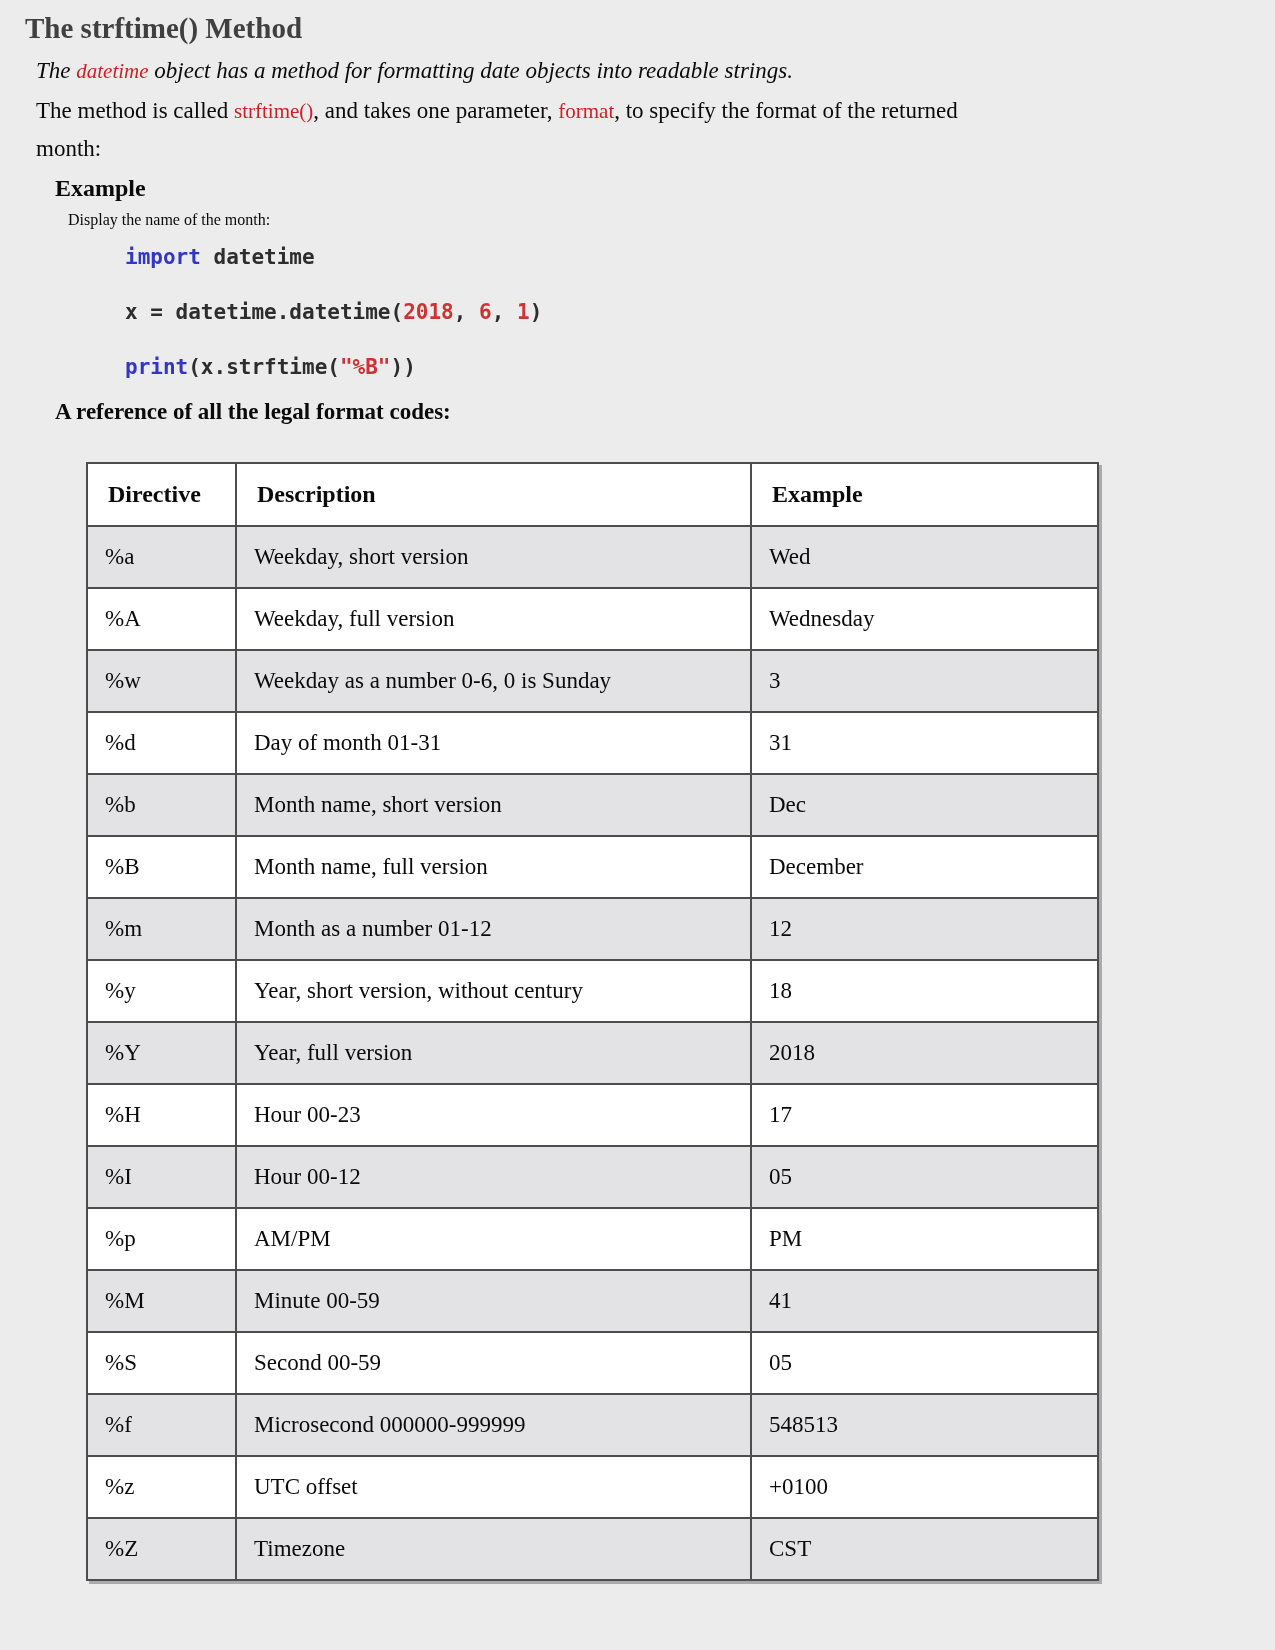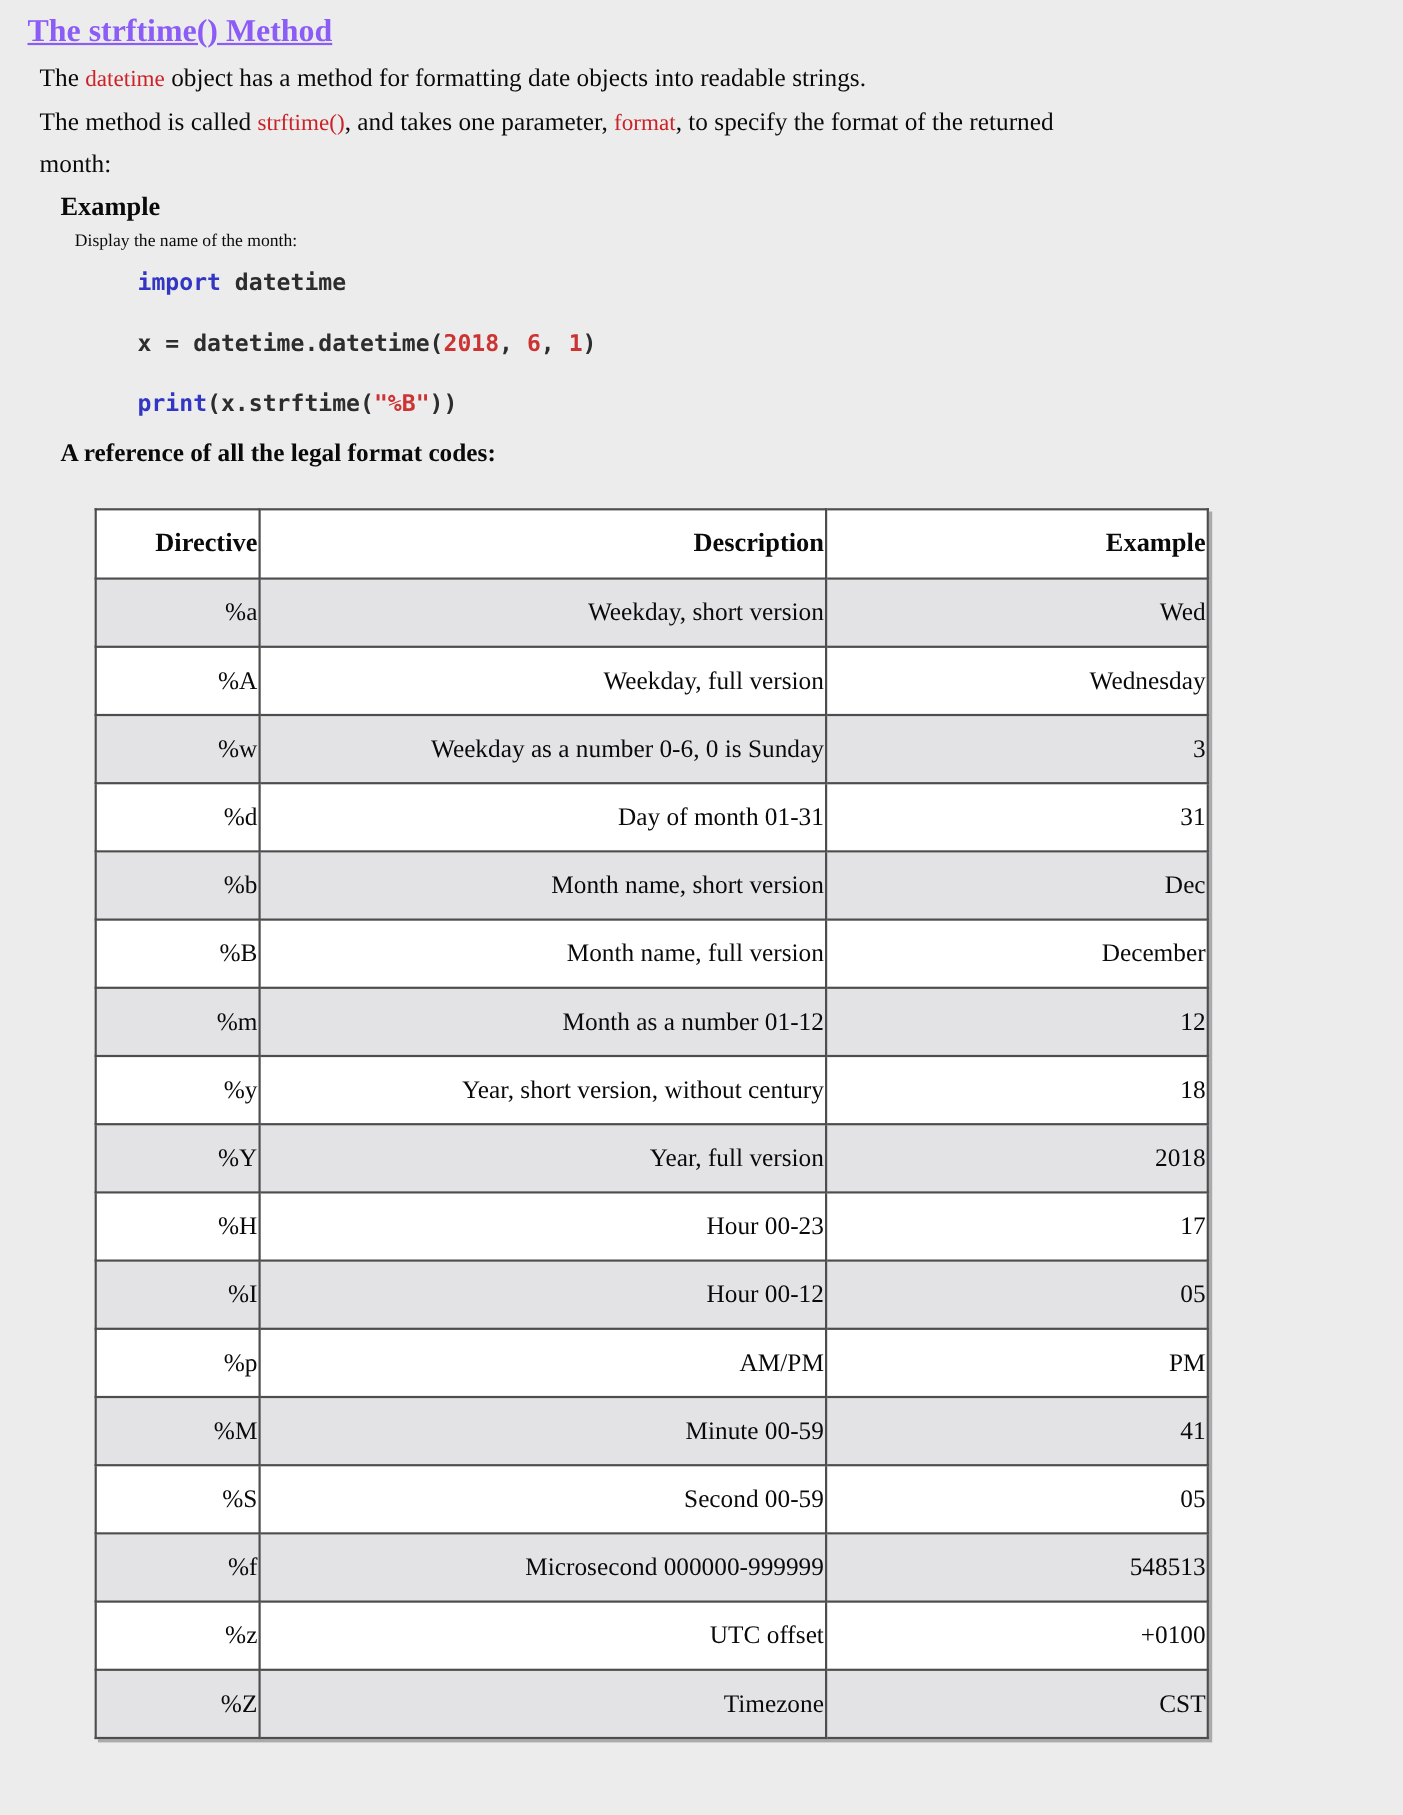--- a/index.html
+++ b/index.html
@@ -8,24 +8,23 @@
     width: 1275px; height: 1650px;
     background: #ececec;
     font-family: "Liberation Serif", serif;
     color: #0a0a0a;
   }
   .page { position: relative; width: 1275px; height: 1650px; overflow: hidden; }
 
   .page-title {
     margin: 10px 0 0 25px;
     font-size: 29px; line-height: 36px; font-weight: bold;
-    color: #8b5cf6;
-    text-decoration: underline;
+    color: #404040;
   }
-  .intro-p1 { margin: 8px 0 0 36px; font-size: 23px; line-height: 34px; }
+  .intro-p1 { margin: 8px 0 0 36px; font-size: 23px; line-height: 34px; font-style: italic; }
   .intro-p2 { margin: 4px 0 0 36px; font-size: 23px; line-height: 37px; }
   .intro-line { display: block; }
   .tok-plain { }
   .tok-red { color: #cc2127; font-size: 21px; }
 
   .example-heading { margin: 6px 0 0 55px; font-size: 24px; line-height: 30px; font-weight: bold; }
   .example-caption { margin: 2px 0 0 68px; font-size: 16px; line-height: 30px; }
 
   .code-block {
     margin: 8px 0 0 125px;
@@ -43,21 +42,21 @@
     margin: 35px 0 0 86px;
     border-collapse: collapse;
     width: 1011px;
     table-layout: fixed;
     border: 2px solid #333333;
     box-shadow: 3px 3px 0 rgba(0,0,0,0.28);
     background: #ffffff;
   }
   table.codes th, table.codes td {
     border: 2px solid #4d4d4d;
-    vertical-align: middle; text-align: right;
+    vertical-align: middle; text-align: left;
     overflow: hidden;
   }
   table.codes th {
     height: 63px; font-size: 24px; font-weight: bold;
     padding-left: 20px; background: #ffffff;
   }
   table.codes td {
     height: 62px; font-size: 23px;
     padding-left: 17px; background: #ffffff;
   }

